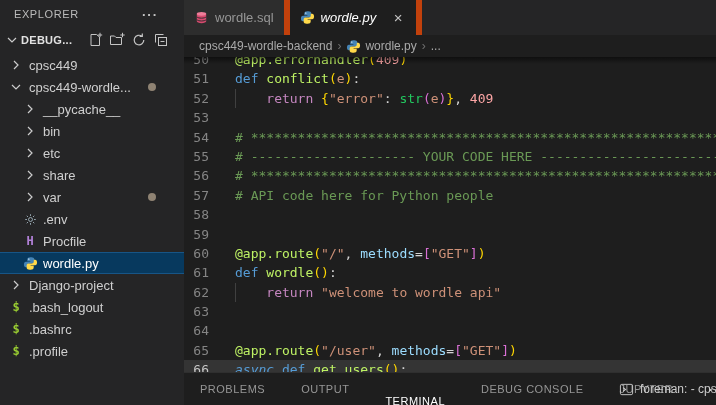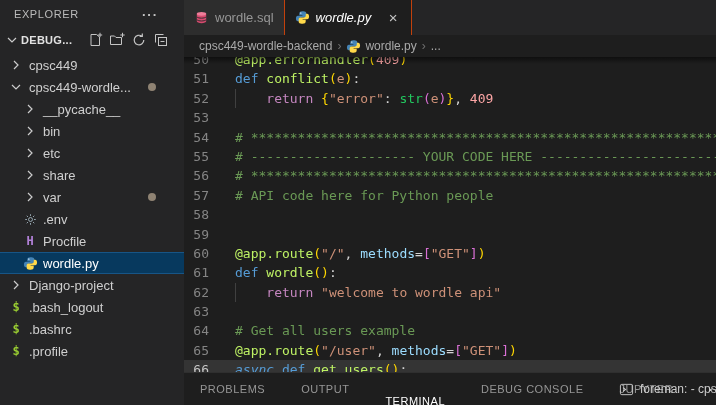--- a/index.html
+++ b/index.html
@@ -21,21 +21,21 @@
   .trow .ficon{width:16px;height:16px;display:flex;align-items:center;justify-content:center;flex:0 0 16px;}
   .trow .tlabel{margin-left:5px;white-space:nowrap;}
   .lvl1{padding-left:8px;}
   .lvl2{padding-left:22px;}
   .trow.sel{background:#07395e;color:#ffffff;box-shadow:inset 0 1px 0 rgba(45,120,185,.45), inset 0 -1px 0 rgba(45,120,185,.45);}
   .badge-dot{width:8px;height:8px;border-radius:50%;background:#8f8373;margin-left:auto;margin-right:28px;flex:0 0 8px;}
 
   
   .main{position:absolute;left:184px;top:0;width:532px;height:405px;}
   .tabbar{height:35px;background:#252526;display:flex;align-items:stretch;}
-  .tab{display:flex;align-items:center;gap:6px;padding:0 10px;font-size:13px;border-right:1px solid #c2410c;cursor:pointer;}
+  .tab{display:flex;align-items:center;gap:6px;padding:0 10px;font-size:13px;border-right:6px solid #c2410c;cursor:pointer;}
   .tab.inactive{background:#2d2d2d;color:#969696;}
   .tab.active{background:#1e1e1e;color:#ffffff;}
   .tab .tlabel.italic{font-style:italic;}
   .tab .close{margin-left:8px;color:#c5c5c5;font-size:15px;width:16px;text-align:center;border-radius:3px;line-height:16px;}
   .ticon{display:flex;align-items:center;}
 
   
   .breadcrumb{height:22px;display:flex;align-items:center;gap:5px;padding-left:15px;font-size:12px;color:#a9a9a9;background:#1e1e1e;}
   .bc-item{display:flex;align-items:flex-start;gap:4px;cursor:pointer;}
   .bc-sep{color:#6e6e6e;}
@@ -277,21 +277,21 @@
           <div class="cl"><div class="gut">54</div><div class="code"><span class="tk-com"># ********************************************************************************</span></div></div>
           <div class="cl"><div class="gut">55</div><div class="code"><span class="tk-com"># --------------------- YOUR CODE HERE ---------------------------------------</span></div></div>
           <div class="cl"><div class="gut">56</div><div class="code"><span class="tk-com"># ********************************************************************************</span></div></div>
           <div class="cl"><div class="gut">57</div><div class="code"><span class="tk-com"># API code here for Python people</span></div></div>
           <div class="cl"><div class="gut">58</div><div class="code"></div></div>
           <div class="cl"><div class="gut">59</div><div class="code"></div></div>
           <div class="cl"><div class="gut">60</div><div class="code"><span class="tk-fn">@app.route</span><span class="tk-b1">(</span><span class="tk-str">"/"</span><span class="tk-pln">, </span><span class="tk-var">methods</span><span class="tk-pln">=</span><span class="tk-b2">[</span><span class="tk-str">"GET"</span><span class="tk-b2">]</span><span class="tk-b1">)</span></div></div>
           <div class="cl"><div class="gut">61</div><div class="code"><span class="tk-kw">def</span><span class="tk-pln"> </span><span class="tk-fn">wordle</span><span class="tk-b1">()</span><span class="tk-pln">:</span></div></div>
           <div class="cl"><div class="gut">62</div><span class="iguide"></span><div class="code"><span class="tk-pln">    </span><span class="tk-ctl">return</span><span class="tk-pln"> </span><span class="tk-str">"welcome to wordle api"</span></div></div>
           <div class="cl"><div class="gut">63</div><div class="code"></div></div>
-          <div class="cl"><div class="gut">64</div><div class="code"><span class="tk-com"># Get all users example</span></div></div>
+          <div class="cl"><div class="gut">64</div></div>
           <div class="cl"><div class="gut">65</div><div class="code"><span class="tk-fn">@app.route</span><span class="tk-b1">(</span><span class="tk-str">"/user"</span><span class="tk-pln">, </span><span class="tk-var">methods</span><span class="tk-pln">=</span><span class="tk-b2">[</span><span class="tk-str">"GET"</span><span class="tk-b2">]</span><span class="tk-b1">)</span></div></div>
           <div class="cl current"><div class="gut">66</div><div class="code"><span class="tk-kwi">async</span><span class="tk-pln"> </span><span class="tk-kw">def</span><span class="tk-pln"> </span><span class="tk-fn">get_users</span><span class="tk-b1">()</span><span class="tk-pln">:</span></div></div>
         </div>
     </div>
     <div class="panel">
 
       <span class="ptab">PROBLEMS</span>
         <span class="ptab">OUTPUT</span>
         <span class="ptab active">TERMINAL</span>
         <span class="ptab">DEBUG CONSOLE</span>

